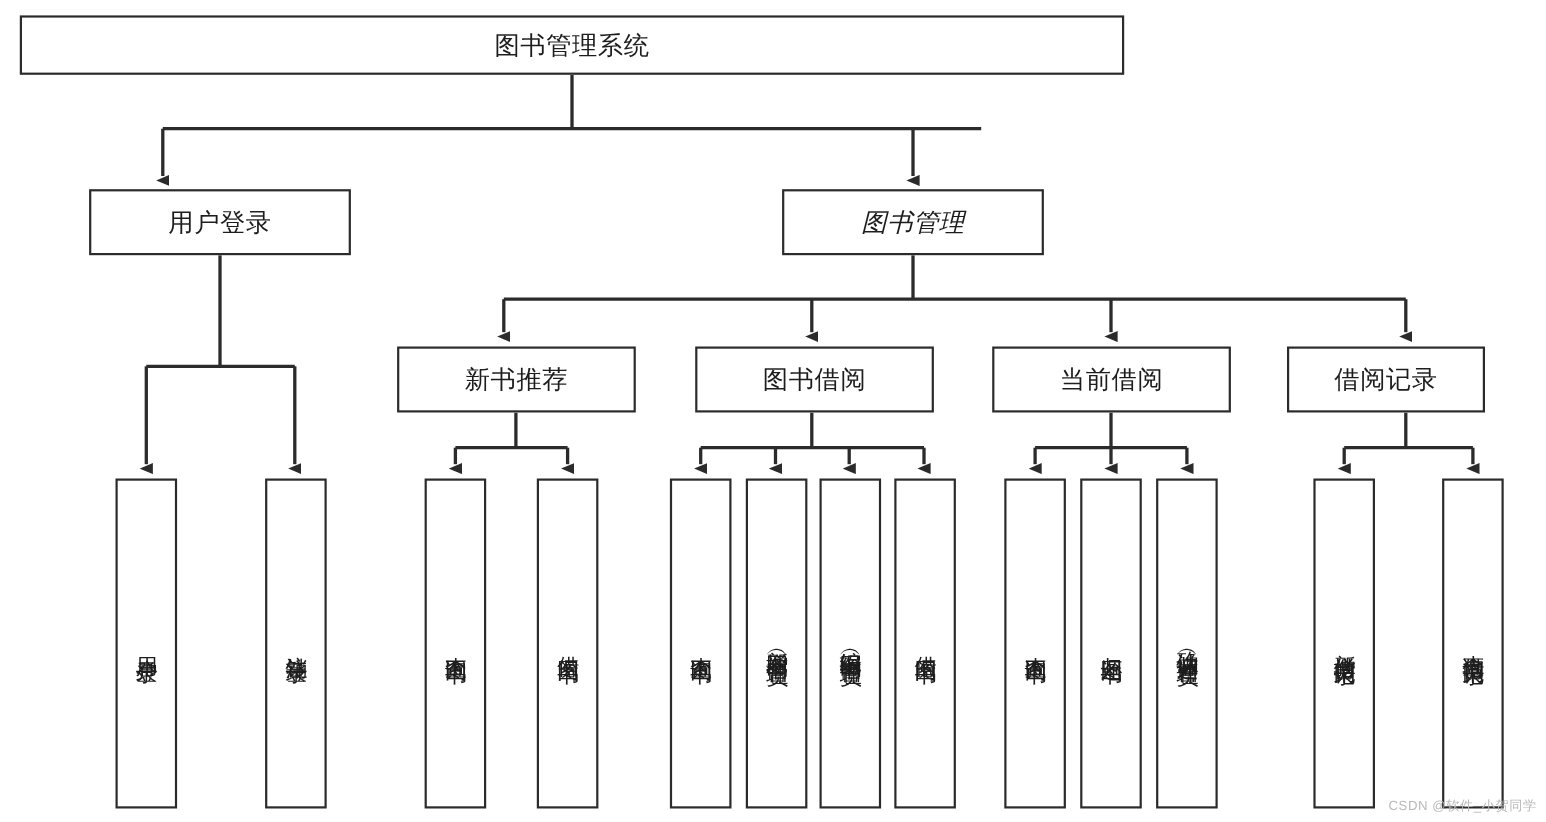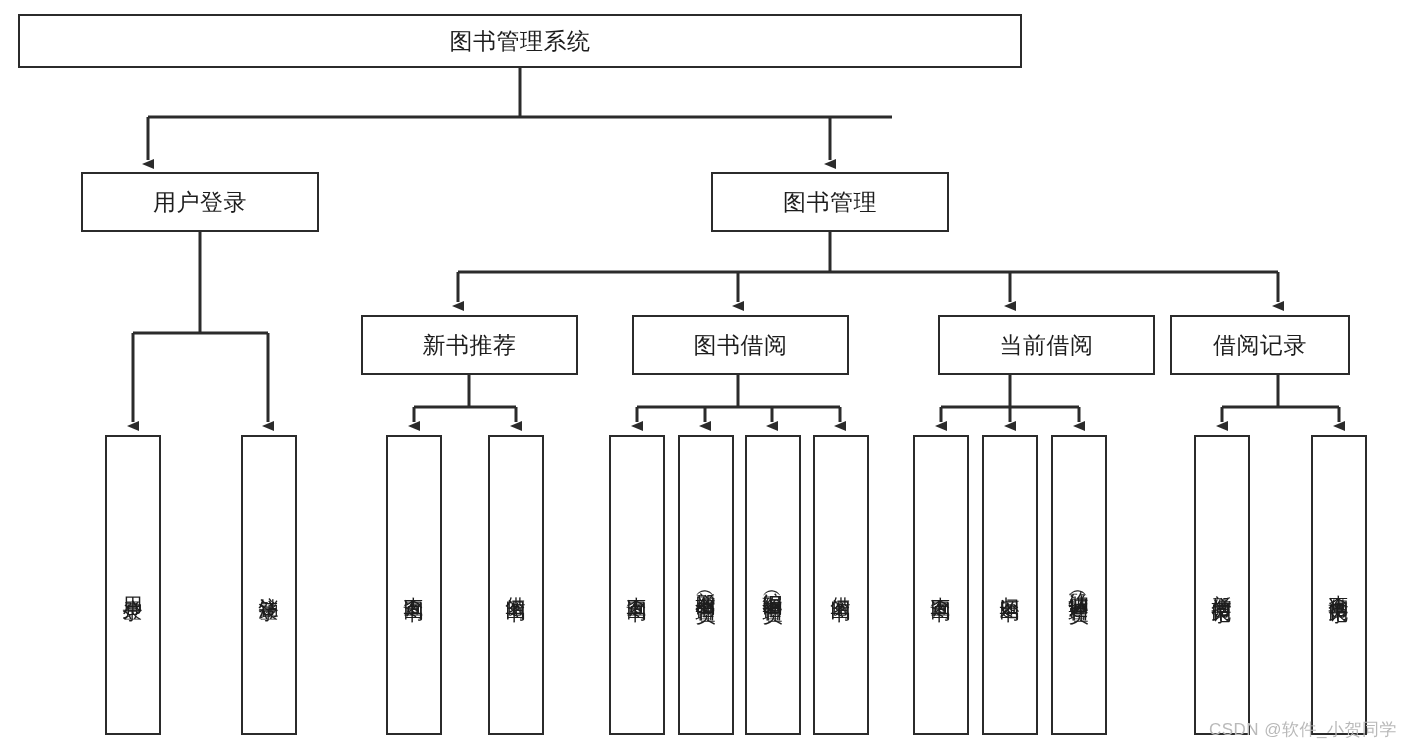--- a/index.html
+++ b/index.html
@@ -50,21 +50,21 @@
   .node.vert .vtext {
     writing-mode: vertical-rl;
     text-orientation: upright;
     display: block;
     white-space: nowrap;
   }
   .watermark {
     position: absolute;
     right: 8px;
     bottom: 6px;
-    font-size: 17px;
+    font-size: 12px;
     color: #b9b9b9;
     white-space: nowrap;
     letter-spacing: 0.5px;
   }
 </style>
 </head>
 <body>
 
 <div id="canvas">
 
@@ -118,31 +118,31 @@
     </g>
   </svg>
 
   <div class="node horiz" style="left:18px; top:14px; width:1004px; height:54px;">
     <span>图书管理系统</span>
   </div>
 
   <div class="node horiz" style="left:81px; top:172px; width:238px; height:60px;">
     <span>用户登录</span>
   </div>
-  <div class="node horiz" style="left:711px; top:172px; width:238px; height:60px;">
+  <div class="node horiz" style="left:711px; top:172px; width:238px; height:60px;font-style:italic;">
     <span>图书管理</span>
   </div>
 
   <div class="node horiz" style="left:632px; top:315px; width:217px; height:60px;">
     <span>图书借阅</span>
   </div>
   <div class="node horiz" style="left:361px; top:315px; width:217px; height:60px;">
     <span>新书推荐</span>
   </div>
-  <div class="node horiz" style="left:902px; top:315px; width:217px; height:60px;margin-left:36px;">
+  <div class="node horiz" style="left:902px; top:315px; width:217px; height:60px;">
     <span>当前借阅</span>
   </div>
   <div class="node horiz" style="left:1170px; top:315px; width:180px; height:60px;">
     <span>借阅记录</span>
   </div>
 
   <div class="node vert" style="left:105px; top:435px; width:56px; height:300px;">
     <span class="vtext">用户登录</span>
   </div>
   <div class="node vert" style="left:241px; top:435px; width:56px; height:300px;">

